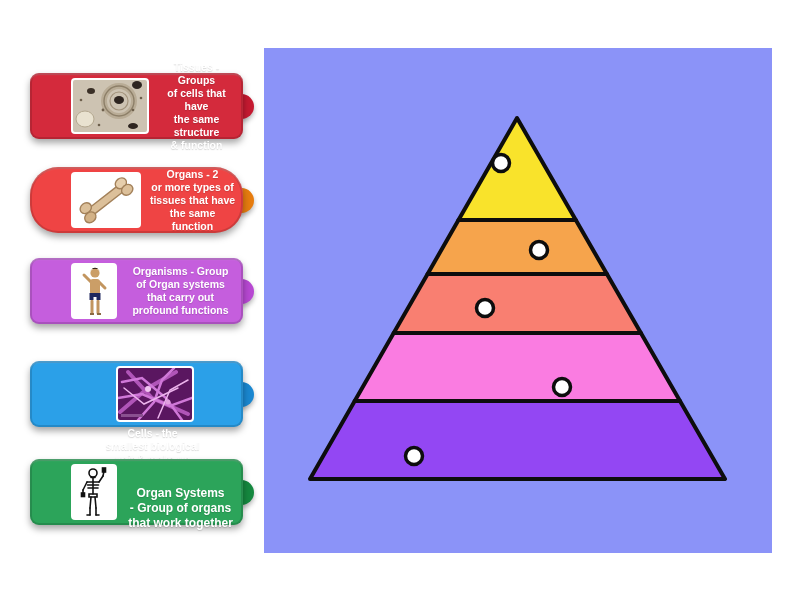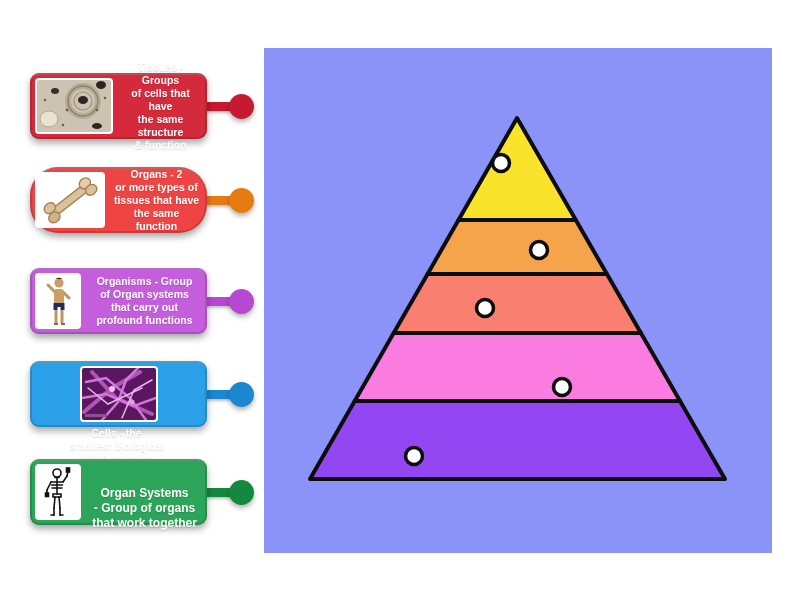--- a/index.html
+++ b/index.html
@@ -8,21 +8,21 @@
 
   
   .board{position:absolute;left:264px;top:48px;width:508px;height:505px;}
   .board svg{display:block;width:508px;height:505px;}
 
   
   .card{position:absolute;left:30px;width:230px;height:66px;}
   .card-body{position:absolute;left:0;top:0;width:177px;height:66px;border-radius:9px;
     display:flex;align-items:center;
     box-shadow:0 4px 7px rgba(0,0,0,.35), inset 0 0 0 2px rgba(0,0,0,.14), inset 0 2px 1px rgba(255,255,255,.22);
-    cursor:grab;}
+    cursor:grab;padding-left:36px;}
   .thumb{background:#ffffff;border-radius:4px;padding:2px;margin:5px;flex:none;display:flex;}
   .thumb svg{display:block;border-radius:2px;}
   .card-text{flex:1;color:#ffffff;font-weight:bold;font-size:10.5px;line-height:13px;
     text-align:center;white-space:pre-line;padding:0 6px 0 2px;
     text-shadow:0 1px 1px rgba(0,0,0,.15);}
   .card-text.big{font-size:12px;line-height:15px;margin-top:32px;}
   .stem{position:absolute;left:172px;top:29px;width:40px;height:9px;border-radius:4px;
     box-shadow:0 2px 3px rgba(0,0,0,.25);}
   .dot{position:absolute;left:199px;top:21px;width:25px;height:25px;border-radius:50%;
     box-shadow:0 3px 5px rgba(0,0,0,.3);cursor:grab;}
@@ -95,21 +95,21 @@
           </g>
         </svg>
       </div>
       <div class="card-text">Organs - 2
 or more types of
 tissues that have
 the same function</div>
     </div>
   </div>
 
-  <div class="card" style="top:268px">
+  <div class="card" style="top:258px">
     <div class="stem" style="background-color: rgb(183, 72, 210);"></div>
     <div class="dot" style="background-color: rgb(183, 72, 210);"></div>
     <div class="card-body" style="background-color: rgb(197, 94, 221);">
       <div class="thumb">
         <svg width="42" height="52" viewBox="0 0 42 52">
           <rect width="42" height="52" fill="#ffffff"></rect>
           <g stroke="#c2955f" stroke-width="3" stroke-linecap="round">
             <line x1="18" y1="17" x2="11" y2="10"></line>
             <line x1="26" y1="17" x2="32" y2="23"></line>
             <line x1="19" y1="36" x2="19" y2="48"></line>

